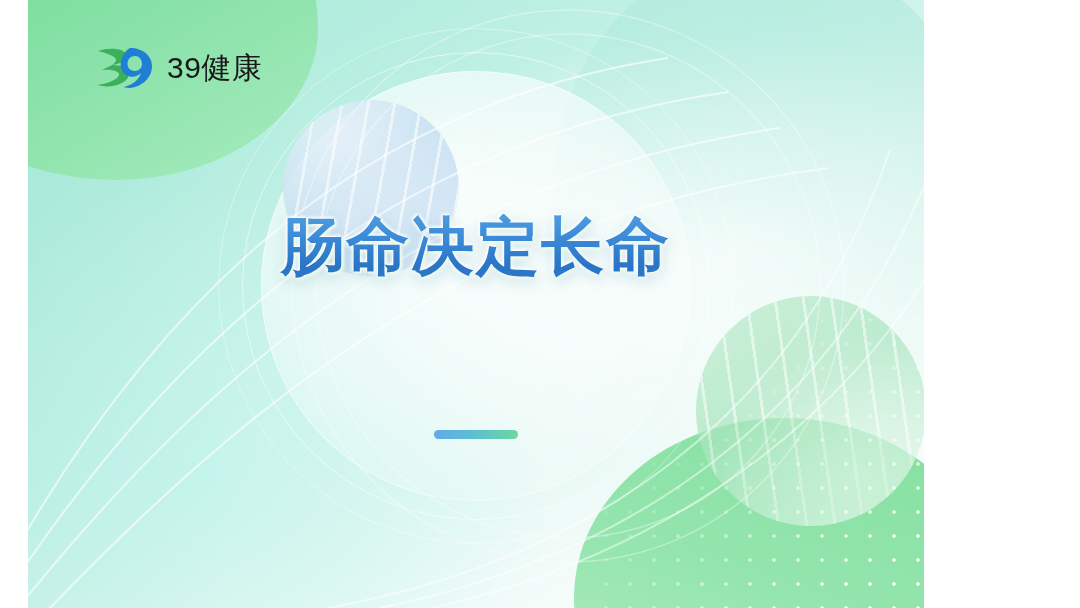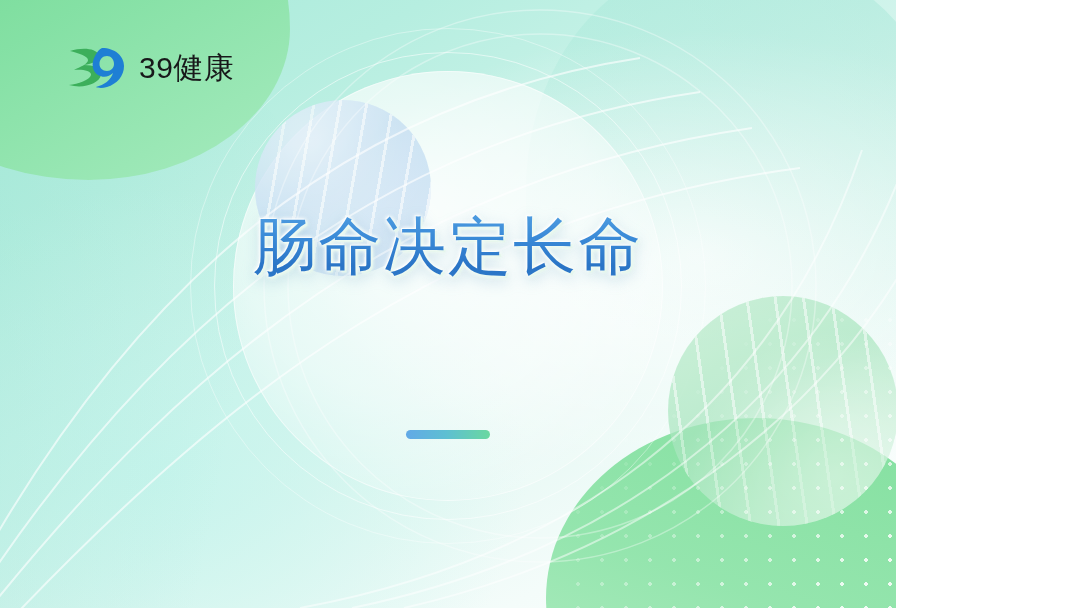--- a/index.html
+++ b/index.html
@@ -7,20 +7,21 @@
   html,body{
     width:1080px; height:608px; overflow:hidden;
     font-family:"Liberation Sans","DejaVu Sans",sans-serif;
   }
   .poster{
     position:relative; width:896px; height:608px; overflow:hidden;
     background:
       radial-gradient(ellipse 70% 60% at 78% 42%, rgba(255,255,255,0.92) 0%, rgba(255,255,255,0.0) 62%),
       radial-gradient(ellipse 60% 70% at 18% 78%, rgba(196,244,236,0.85) 0%, rgba(196,244,236,0) 68%),
       linear-gradient(150deg,#a7ead9 0%, #b6eee0 22%, #cdf3ea 44%, #e4f8f3 62%, #f4fcfa 80%, #ffffff 100%);
+    margin-left: 28px;
   }
 
   
   .bg-layer{ position:absolute; inset:0; pointer-events:none; }
 
   .blob-tl{
     position:absolute; left:-130px; top:-180px; width:420px; height:360px;
     border-radius:50% 50% 48% 52% / 54% 58% 42% 46%;
     background:linear-gradient(150deg,#63d38d 0%, #7fdf9f 45%, #a6ebbd 100%);
     opacity:.95;
@@ -119,21 +120,21 @@
     font-family:"Liberation Sans","DejaVu Sans",sans-serif;
   }
 
   
   .headline{
     position:absolute; left:0; right:0; top:214px;
     text-align:center; user-select:none;
   }
   .hl-line{
     display:block; position:relative;
-    font-weight:400; line-height:1.06;
+    font-weight:700; line-height:1.06;
     letter-spacing:2px;
     font-family:"DejaVu Sans","Liberation Sans",sans-serif;
     color:#2f80d2;
     background:linear-gradient(180deg,#4e9ce0 0%, #3b8bd8 34%, #2a74c6 78%, #2e79c9 100%);
     -webkit-background-clip:text; background-clip:text;
     -webkit-text-fill-color:transparent;
     filter:
       drop-shadow(0 0 2px rgba(255,255,255,.95))
       drop-shadow(2px 2px 0 rgba(226,245,233,.95))
       drop-shadow(-1px -1px 0 rgba(255,255,255,.85))

